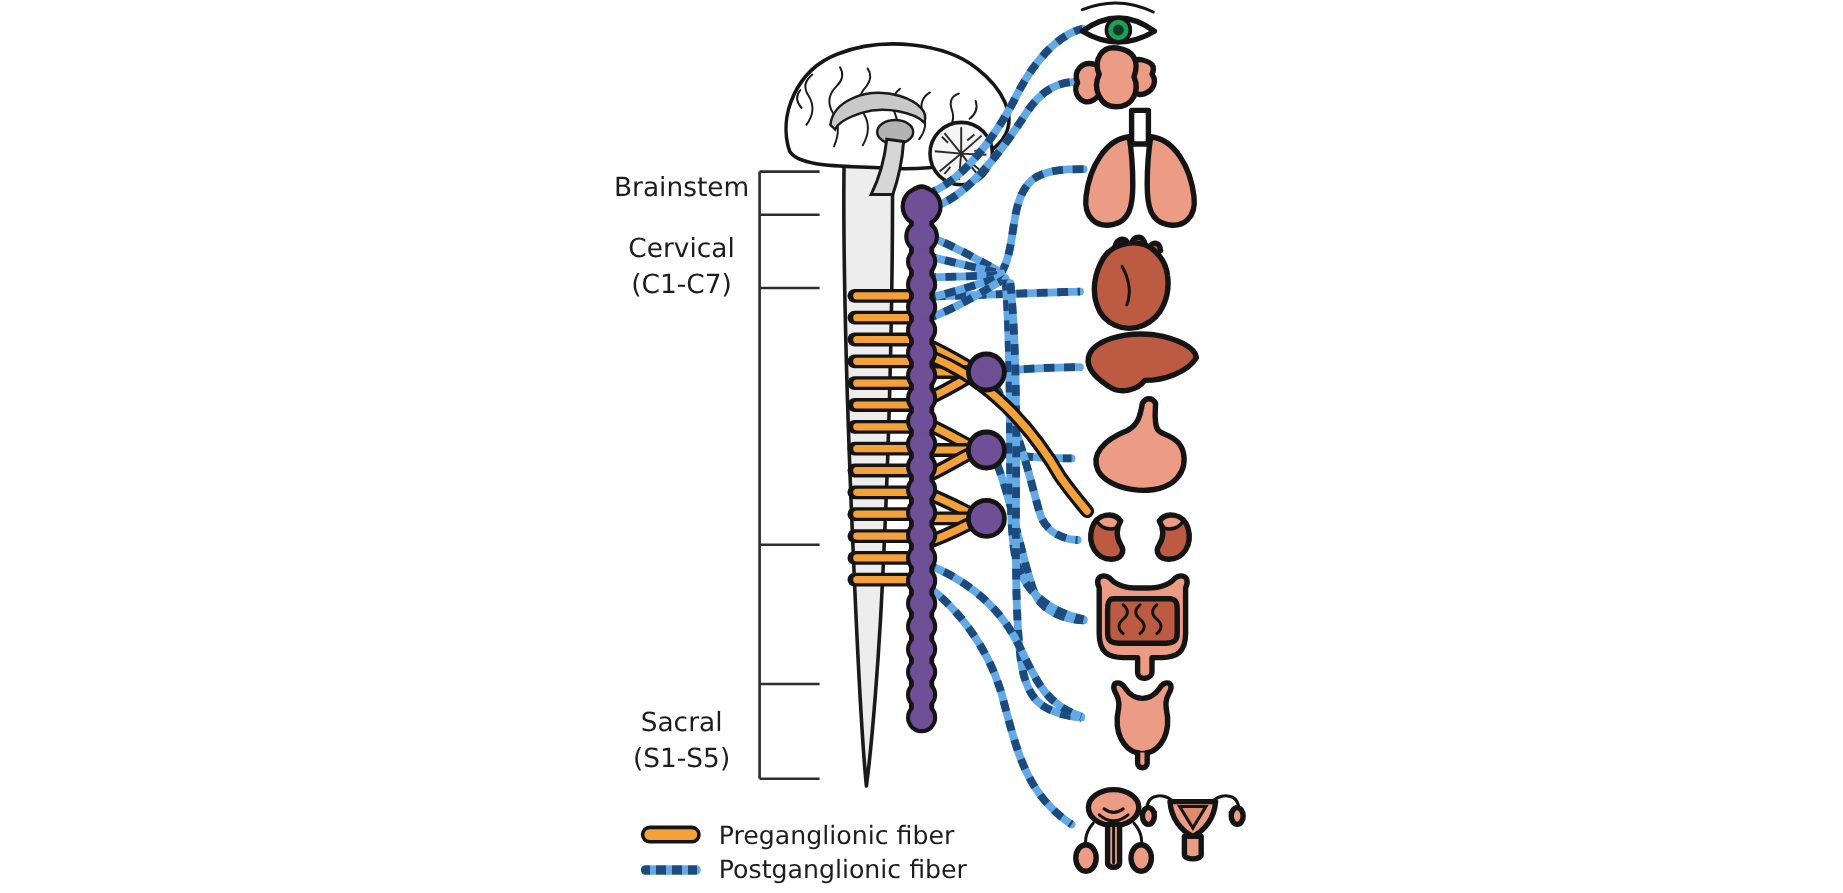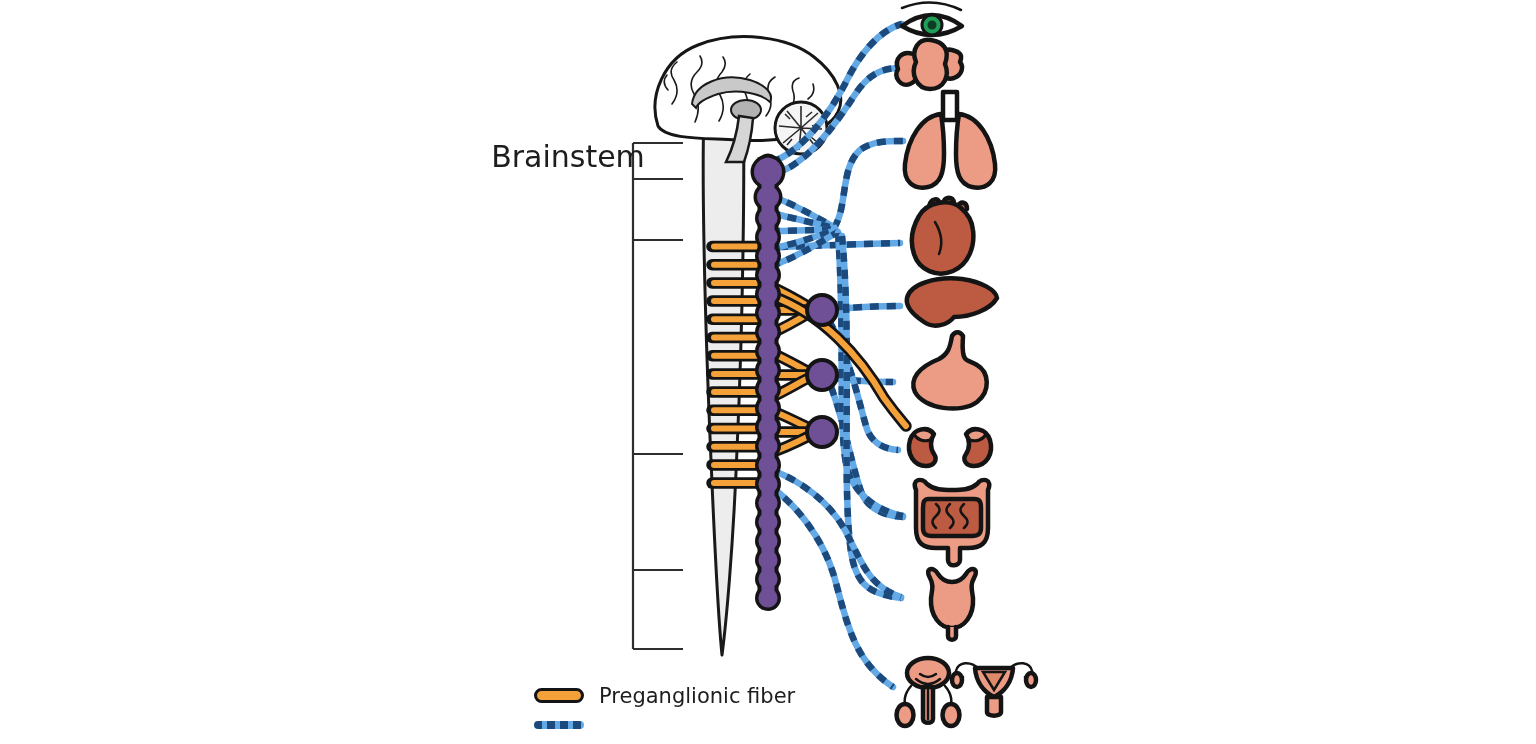--- a/index.html
+++ b/index.html
@@ -1,20 +1,20 @@
 <!DOCTYPE html>
 <html><head>
 <meta charset="utf-8">
 <style>
   html,body{margin:0;padding:0;background:#fff;}
   .stage{position:relative;width:1536px;height:744px;background:#fff;overflow:hidden;
          font-family:"DejaVu Sans","Liberation Sans",sans-serif;}
   svg{position:absolute;left:0;top:0;}
   .region-label{position:absolute;left:483px;width:170px;text-align:center;
-    font-size:30px;line-height:30px;color:#1d1d1d;}
+    font-size:22px;line-height:30px;color:#1d1d1d;}
   .legend{position:absolute;left:534px;top:681px;}
   .legend-row{display:flex;align-items:center;gap:15px;height:29px;}
   .legend-text{font-size:21px;color:#1d1d1d;}
   .swatch-pre{width:44px;height:9px;background:#F4A139;border:3.5px solid #141414;
     border-radius:9px;display:inline-block;}
   .swatch-post{width:50px;height:8px;border-radius:4px;display:inline-block;
     background:repeating-linear-gradient(90deg,#1C4A7C 0 8px,#63A9E6 8px 13px);}
   
   .bracket{stroke:#2e2e2e;stroke-width:2.2;fill:none;}
   .blue-core{stroke:#63A9E6;stroke-width:6.5;fill:none;stroke-linecap:round;}
@@ -270,23 +270,32 @@
       <path class="organ" fill="#EC9C84" d="M-19,-20 L19,-20 C18,-6 10,4 0,9 C-10,4 -18,-6 -19,-20 Z"></path>
       <path fill="#E08A6C" stroke="#141414" stroke-width="2.5" d="M-11,-16 L11,-16 L0,2 Z"></path>
       <path class="organ" fill="#EC9C84" stroke-width="4" d="M-7,9 L-7,24 C-7,29 7,29 7,24 L7,9 Z"></path>
     </g>
   </g>
 </svg>
 
   <div class="region-label" style="top:142px">
     <span>Brainstem</span>
   </div>
+  <div class="region-label" style="top:193px">
+    <span>Cervical</span><br>
+    <span>(C1-C7)</span>
+  </div>
+  <div class="region-label" style="top:588px">
+    <span>Sacral</span><br>
+    <span>(S1-S5)</span>
+  </div>
 
   <div class="legend">
     <div class="legend-row">
       <span class="swatch-pre"></span>
       <span class="legend-text">Preganglionic fiber</span>
     </div>
     <div class="legend-row">
       <span class="swatch-post"></span>
+      <span class="legend-text">Postganglionic fiber</span>
     </div>
   </div>
 </div>
 
 </body></html>

